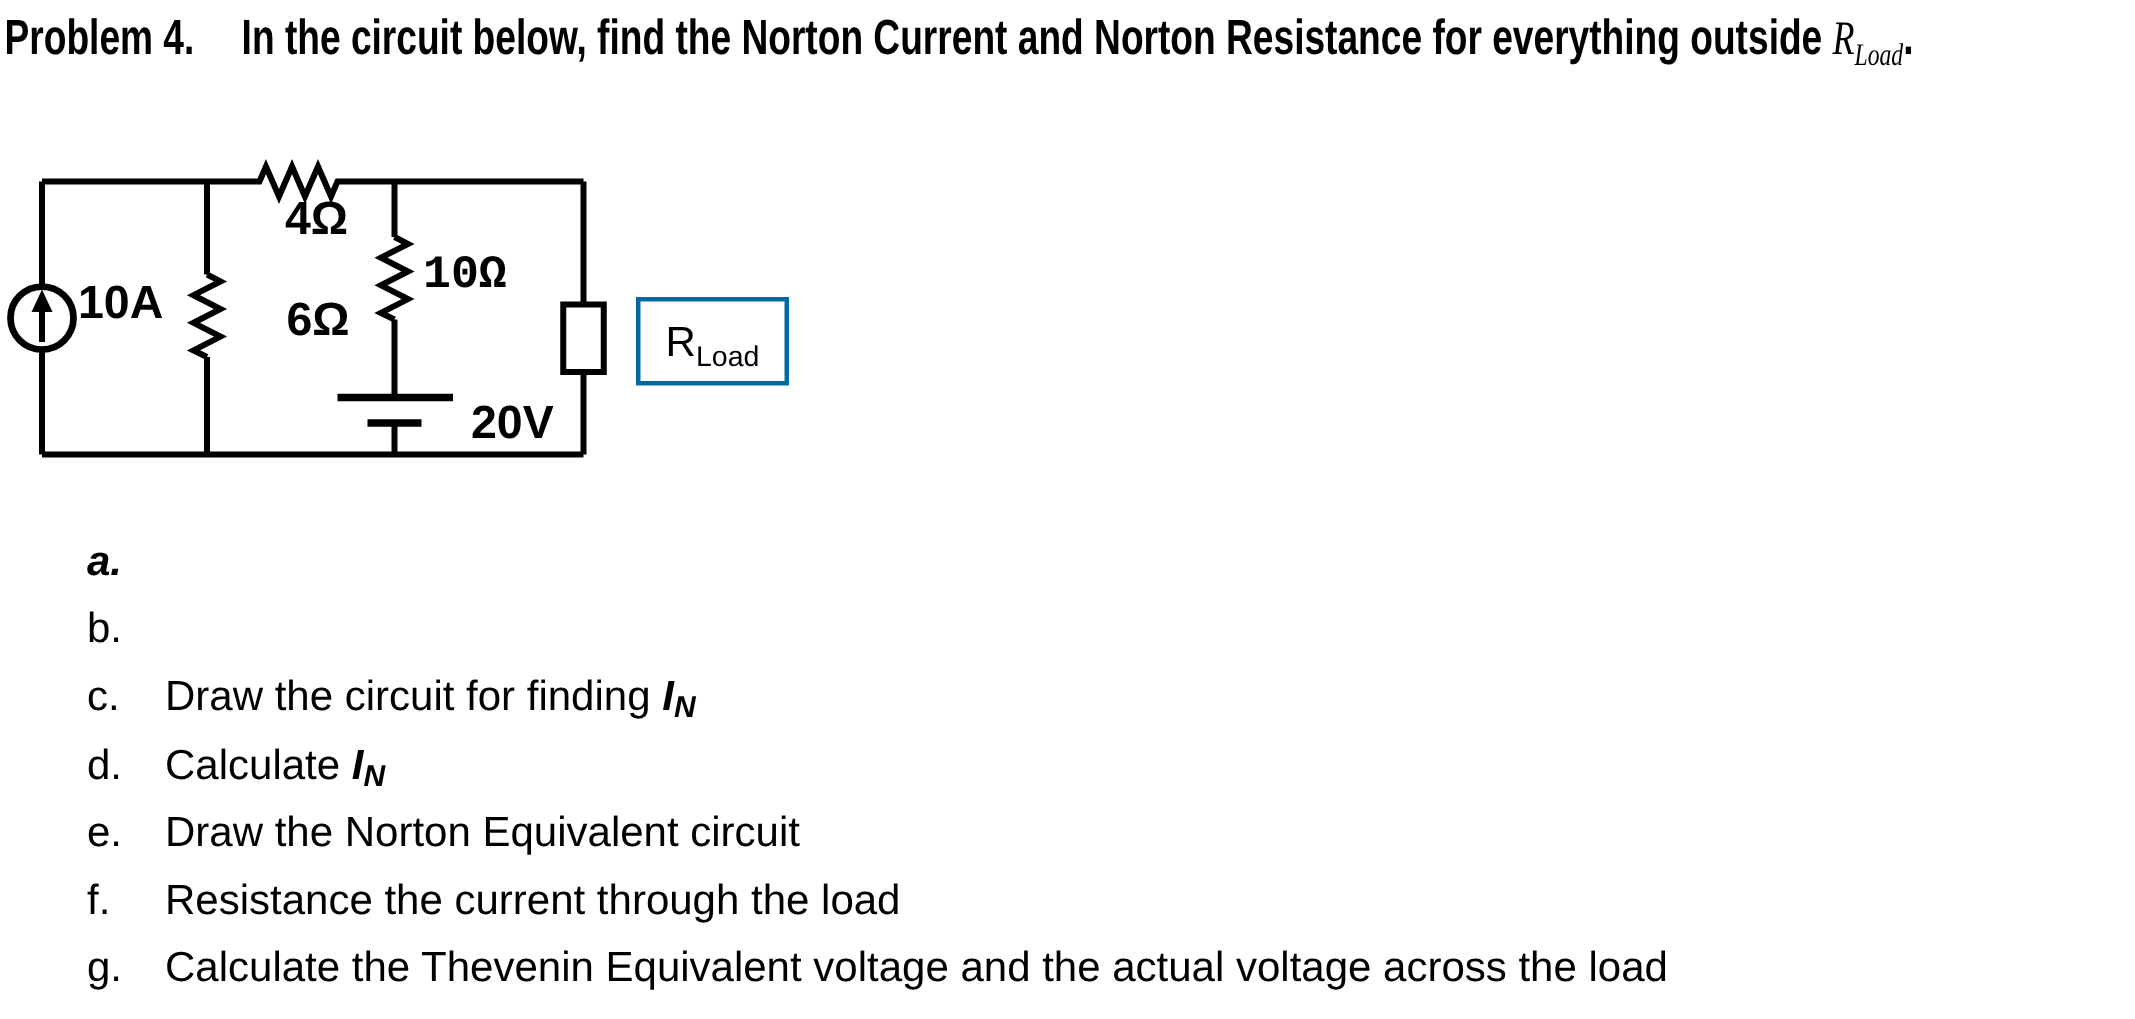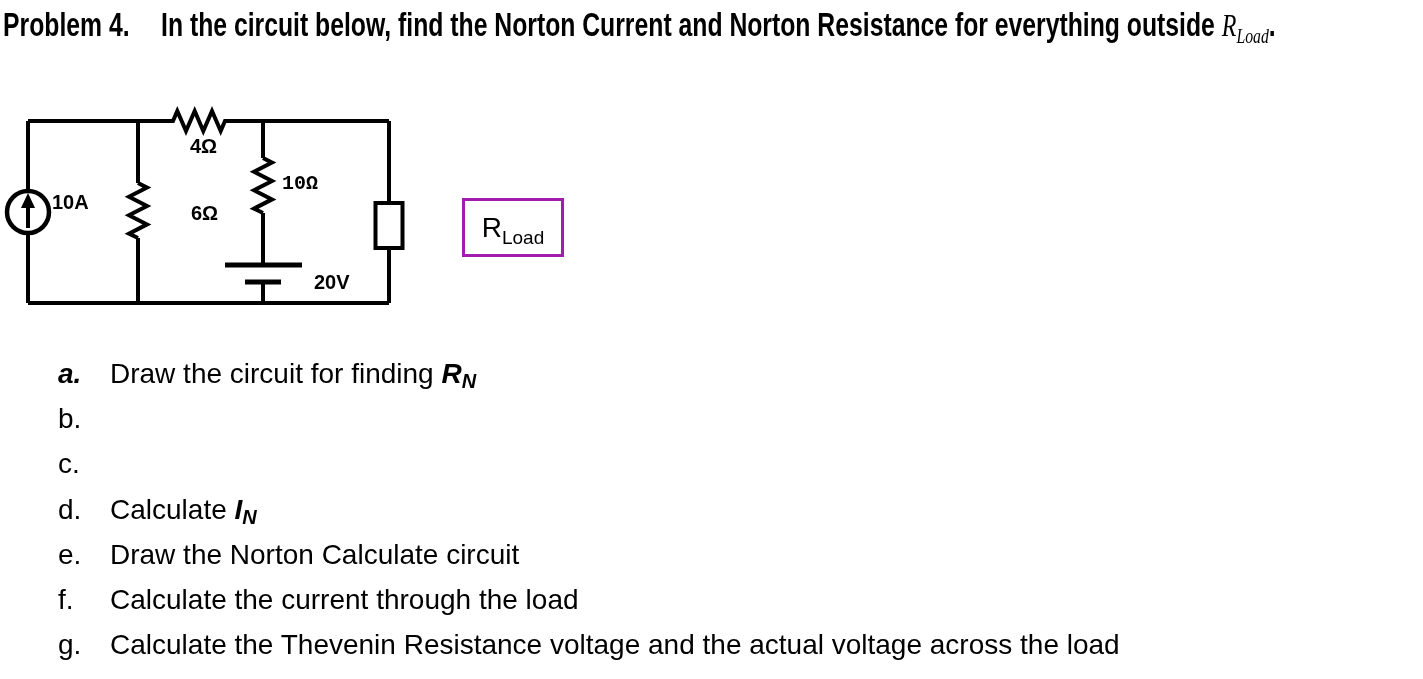--- a/index.html
+++ b/index.html
@@ -13,29 +13,29 @@
   .title-inner{
     display:inline-block;white-space:nowrap;
     transform:scaleX(0.75);transform-origin:0 0;
     font-weight:bold;font-size:33px;line-height:40px;
   }
   .t-gap{display:inline-block;width:42px;}
   .t-var{font-family:"Liberation Serif",serif;font-style:italic;font-weight:normal;font-size:32px;}
   .t-sub{font-family:"Liberation Serif",serif;font-style:italic;font-weight:normal;font-size:21px;position:relative;top:7px;}
   
   .circuit-svg{position:absolute;left:0;top:80px;}
-  .clabel{position:absolute;font-weight:bold;font-size:20px;line-height:26px;white-space:nowrap;}
+  .clabel{position:absolute;font-weight:bold;font-size:31px;line-height:26px;white-space:nowrap;}
   .lbl-10a{left:52px;top:189px;}
   .lbl-4{left:190px;top:133px;}
   .lbl-6{left:151px;top:200px;margin-left:40px;}
   .lbl-10{left:282px;top:171px;font-family:Liberation Mono, monospace;}
   .lbl-20v{left:289px;top:269px;margin-left:25px;}
   .rload-box{
-    position:absolute;left:462px;top:198px;width:96px;height:53px;
-    border:3px solid #a21caf;background:#fff;
+    position:absolute;left:424px;top:198px;width:96px;height:53px;
+    border:3px solid #0369a1;background:#fff;
     display:flex;align-items:center;justify-content:center;
     font-size:28px;
   }
   .rl-sub{font-size:19px;position:relative;top:7px;}
   
   .tasks{position:absolute;left:58px;top:351px;}
   .task-row{display:flex;height:45.2px;line-height:45.2px;font-size:28px;white-space:pre;}
   .t-letter{width:52px;flex:0 0 52px;}
   .t-letter.em{font-weight:bold;font-style:italic;}
   .mvar{font-weight:bold;font-style:italic;}
@@ -85,37 +85,37 @@
 <span class="clabel lbl-10">10Ω</span>
 <span class="clabel lbl-20v">20V</span>
 
 <div class="rload-box">
   <span><span>R</span><span class="rl-sub">Load</span></span>
 </div>
 
 <div class="tasks">
   <div class="task-row">
     <span class="t-letter em">a.</span>
-    <span class="t-text"><span>Draw the circuit for finding </span><span class="mvar">R</span><span class="msub">N</span></span>
   </div>
   <div class="task-row">
     <span class="t-letter">b.</span>
   </div>
   <div class="task-row">
     <span class="t-letter">c.</span>
+    <span class="t-text"><span>Draw the circuit for finding </span><span class="mvar">I</span><span class="msub">N</span></span>
   </div>
   <div class="task-row">
     <span class="t-letter">d.</span>
     <span class="t-text"><span>Calculate </span><span class="mvar">I</span><span class="msub">N</span></span>
   </div>
   <div class="task-row">
     <span class="t-letter">e.</span>
-    <span class="t-text"><span>Draw the Norton Calculate circuit</span></span>
+    <span class="t-text"><span>Draw the Norton Equivalent circuit</span></span>
   </div>
   <div class="task-row">
     <span class="t-letter">f.</span>
-    <span class="t-text"><span>Calculate the current through the load</span></span>
+    <span class="t-text"><span>Resistance the current through the load</span></span>
   </div>
   <div class="task-row">
     <span class="t-letter">g.</span>
-    <span class="t-text"><span>Calculate the Thevenin Resistance voltage and the actual voltage across the load</span></span>
+    <span class="t-text"><span>Calculate the Thevenin Equivalent voltage and the actual voltage across the load</span></span>
   </div>
 </div>
 
 </body></html>

